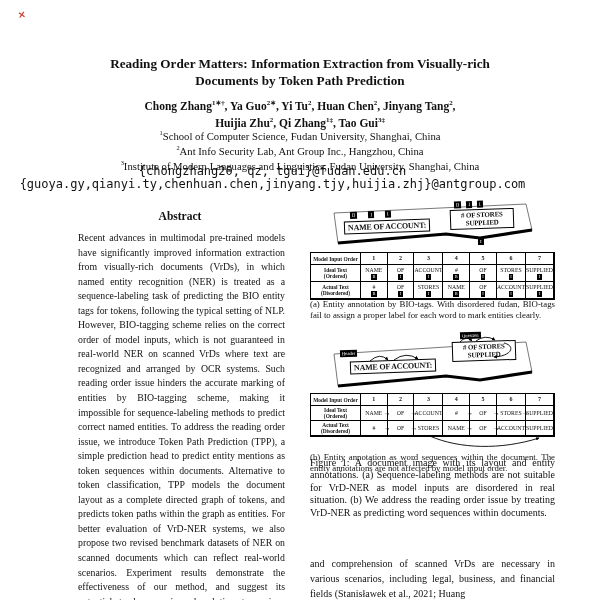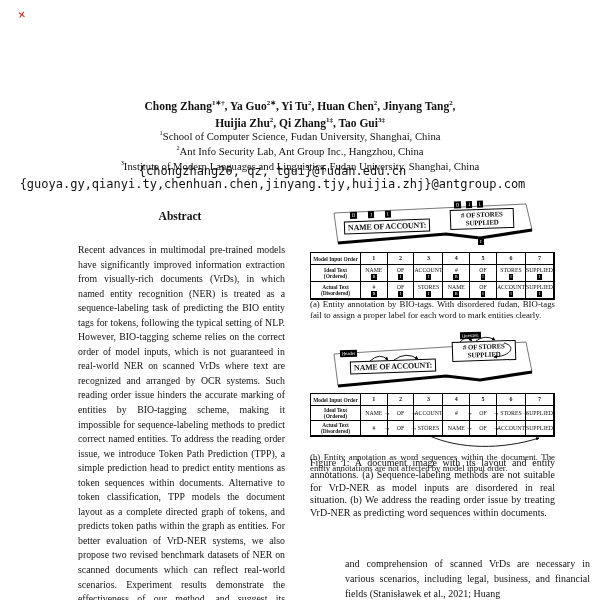--- a/index.html
+++ b/index.html
@@ -14,21 +14,21 @@
            font-size:13.2px; line-height:17px; font-weight:bold; }
   .authors { position:absolute; left:60px; top:96px; width:480px; text-align:center;
              font-size:11.5px; line-height:14.5px; font-weight:bold; }
   .authors sup, .affils sup { font-size:0.6em; }
   .affils { position:absolute; left:40px; top:127px; width:520px; text-align:center;
             font-size:10.7px; line-height:12.4px; }
   .emails { position:absolute; left:0; top:165px; width:545px; text-align:center;
             font-family:"DejaVu Sans Mono", monospace; font-size:12px; line-height:12.8px; }
 
   .leftcol { position:absolute; left:63px; top:210px; width:234px; }
-  .abs-head { text-align:center; font-size:11.5px; font-weight:bold; margin-bottom:21px; }
+  .abs-head { text-align:center; font-size:11.5px; font-weight:bold; margin-bottom:9px; }
   .abs-text { padding:0 12px 0 15px; font-size:9.8px; line-height:14.55px;
               text-align:justify; }
 
   .rightcol { position:absolute; left:310px; top:200px; width:245px; }
 
   
   .snippet { position:absolute; left:18px; width:208px; }
   .snip-a { top:2px; height:46px; }
   .snip-b { top:130px; height:62px; }
   .scrap-svg { position:absolute; left:0; top:0; }
@@ -64,29 +64,30 @@
   .curve-svg { position:absolute; left:0; bottom:-13px; width:245px; height:15px;
                overflow:visible; }
 
   .cap { position:absolute; left:0; width:245px; font-size:8.8px; line-height:10.9px;
          text-align:justify; }
   .cap-a { top:99px; }
   .cap-b { top:230px;margin-top:22px; }
   .figcap { position:absolute; left:0; top:257px; width:245px; font-size:10px;
             line-height:12.4px; text-align:justify; }
   .bodytext { position:absolute; left:0; top:356px; width:245px; font-size:10px;
-              line-height:15px; text-align:justify;margin-left:35px; }
+              line-height:15px; text-align:justify; }
 </style>
 </head>
 <body>
 
 <div class="page">
 
   <span class="corner-mark">✕</span>
 
+  <h1 class="title">Reading Order Matters: Information Extraction from Visually-rich Documents by Token Path Prediction</h1>
 
   <div class="authors">
       <div><span>Chong Zhang<sup>1∗†</sup>, </span><span>Ya Guo<sup>2∗</sup>, </span><span>Yi Tu<sup>2</sup>, </span><span>Huan Chen<sup>2</sup>, </span><span>Jinyang Tang<sup>2</sup></span>,</div>
       <div><span>Huijia Zhu<sup>2</sup>, </span><span>Qi Zhang<sup>1‡</sup>, </span><span>Tao Gui<sup>3‡</sup></span></div>
     </div>
 
   <div class="affils">
       <div><sup>1</sup>School of Computer Science, Fudan University, Shanghai, China</div>
       <div><sup>2</sup>Ant Info Security Lab, Ant Group Inc., Hangzhou, China</div>
       <div><sup>3</sup>Institute of Modern Languages and Linguistics, Fudan University, Shanghai, China</div>

